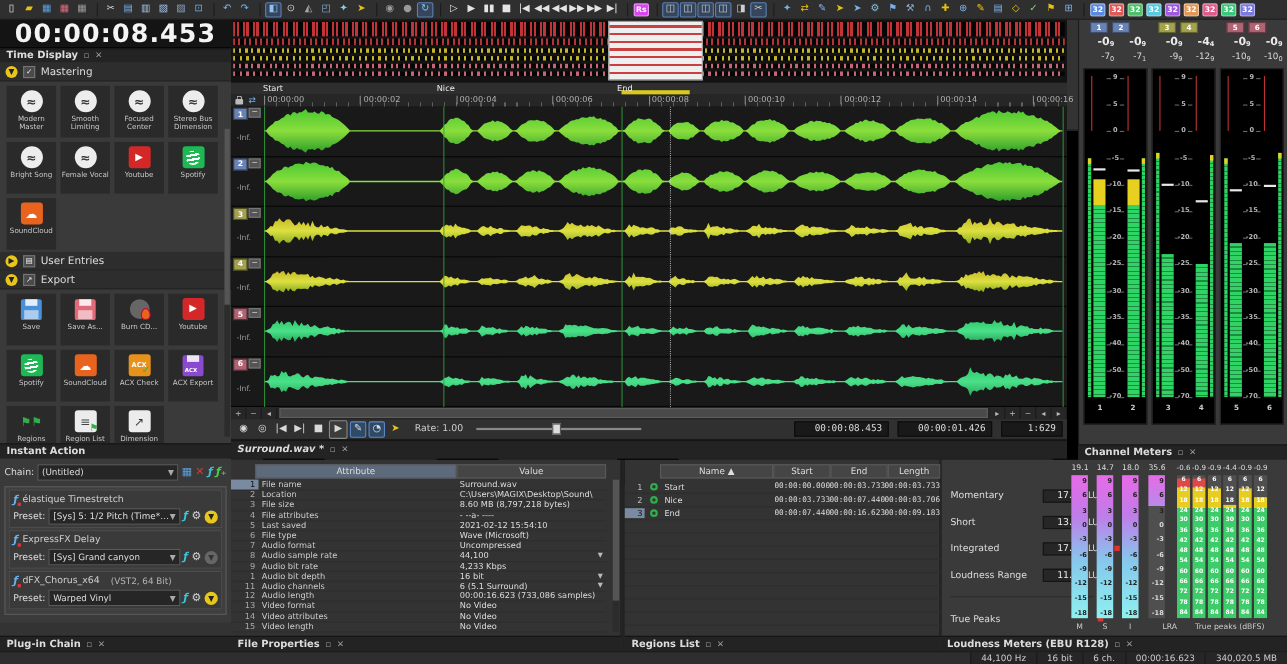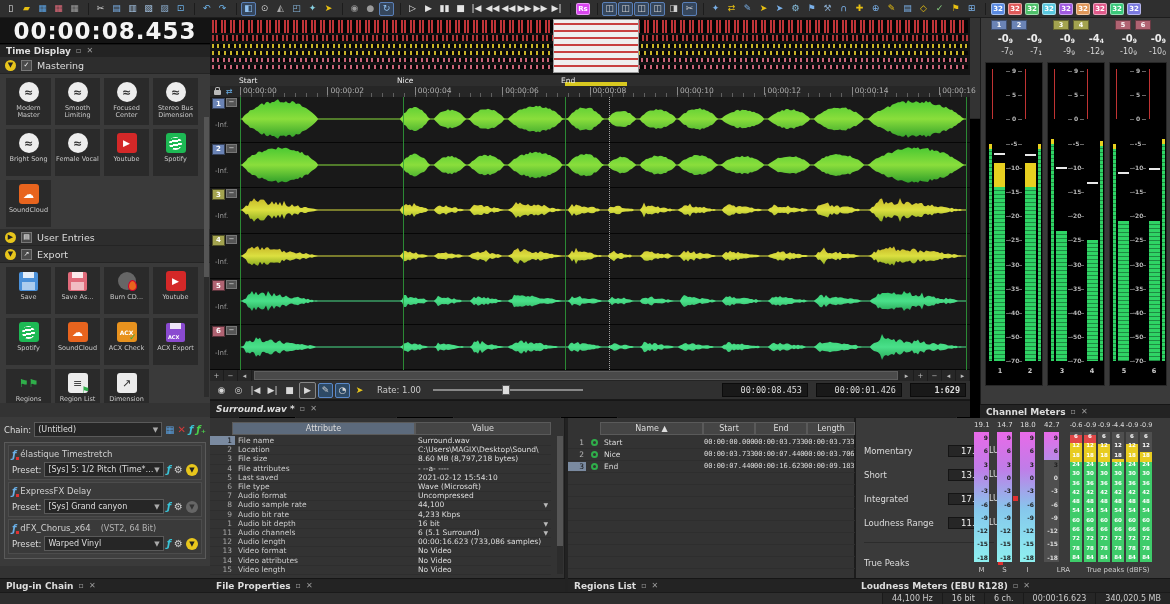--- a/index.html
+++ b/index.html
@@ -90,21 +90,21 @@
   #transport{position:absolute;left:0;top:363px;width:760px;height:19px;background:#303030;display:flex;align-items:center;padding:0 4px;gap:2px;box-sizing:border-box;border-bottom:1px solid #191919;}
   .wicon{min-width:15px;height:15px;display:flex;align-items:center;justify-content:center;font-size:9px;color:#d8d8d8;border-radius:2px;white-space:nowrap;}
   .wicon.boxed{border:1px solid #888;background:#3c3c3c;}
   .wicon.hl{background:#2e4a66;border:1px solid #5a88c8;box-sizing:border-box;}
   .wicon.yel{color:#e8c61c;}
   #ratelbl{font-size:8.5px;color:#ccc;margin-left:8px;white-space:nowrap;}
   #slider{width:150px;height:2px;background:#888;position:relative;margin:0 10px;}
   #sthumb{position:absolute;left:46%;top:-4px;width:8px;height:10px;background:#ddd;border:1px solid #555;box-sizing:border-box;}
   #tboxes{margin-left:auto;display:flex;gap:8px;}
   .tbox{background:#191919;border:1px solid #0c0c0c;color:#ddd;font-size:8.5px;font-family:"DejaVu Sans Mono","Liberation Mono",monospace;padding:1px 5px;min-width:74px;text-align:right;}
-  .tbox.small{min-width:44px;font-weight:bold;}
+  .tbox.small{min-width:44px;}
   
   #fileprops{left:210px;top:418px;width:355px;height:160px;background:#333;border-right:1px solid #1c1c1c;box-sizing:border-box;}
   .fph{position:absolute;top:4px;height:13px;display:flex;align-items:center;justify-content:center;font-size:8px;color:#ddd;background:#454545;border:1px solid #5a5a5a;box-sizing:border-box;}
   .fph.sel{background:#5c6a7c;}
   .fprow{position:absolute;left:0;width:341px;height:9.2px;display:flex;border-bottom:1px solid #2e2e2e;align-items:center;}
   .fpnum{width:22px;text-align:right;font-size:7.5px;color:#aaa;padding-right:3px;flex:none;}
   .fpnum.sel{background:#7a8aa0;color:#111;}
   .fpattr{width:180px;font-size:7.5px;color:#ccc;padding-left:3px;flex:none;overflow:hidden;white-space:nowrap;}
   .fpval{flex:1;font-size:7.5px;color:#ddd;overflow:hidden;white-space:nowrap;display:flex;align-items:center;justify-content:space-between;padding-right:3px;}
   .fpdd{color:#bbb;font-size:6px;}
@@ -400,20 +400,23 @@
           <div class="tic">
             <div class="sqic" style="background: rgb(236, 236, 236); color: rgb(51, 51, 51);">↗</div>
           </div>
           <div class="tile-label">Dimension</div>
         </div>
       </div>
       <div class="vscroll">
         <div class="vthumb" style="top: 0px; height: 160px;"></div>
       </div>
     </div>
+  <div id="tb-instant" class="tabbar" style="left:0;top:403px;width:210px;height:14px;">
+      <div class="tab-label">Instant Action</div>
+    </div>
 
   <div id="chainp" class="abs">
       <div class="chainrow">
         <div class="chlabel">Chain:</div>
         <div class="selbox">
           <div class="v">(Untitled)</div>
           <div class="ar">▼</div>
         </div>
         <div class="cicon" style="color: rgb(90, 160, 224);">▦</div>
         <div class="cicon" style="color: rgb(212, 58, 58);">✕</div>
@@ -911,21 +914,21 @@
         <div class="lsc" style="top: 29.6px;">3</div>
         <div class="lsc" style="top: 42.9px;">0</div>
         <div class="lsc" style="top: 56.2px;">-3</div>
         <div class="lsc" style="top: 69.5px;">-6</div>
         <div class="lsc" style="top: 82.8px;">-9</div>
         <div class="lsc" style="top: 96.1px;">-12</div>
         <div class="lsc" style="top: 109.4px;">-15</div>
         <div class="lsc" style="top: 122.7px;">-18</div>
       </div>
       <div class="lbot" style="left: 164px;">I</div>
-      <div class="ltop" style="left: 188px;">42.7</div>
+      <div class="ltop" style="left: 188px;">35.6</div>
       <div class="lbar" style="left: 188px;">
         <div class="filltop"></div>
         <div class="lsc" style="top: 3px;">9</div>
         <div class="lsc" style="top: 16.3px;">6</div>
         <div class="lsc" style="top: 29.6px;">3</div>
         <div class="lsc ongray" style="top: 42.9px;">0</div>
         <div class="lsc ongray" style="top: 56.2px;">-3</div>
         <div class="lsc ongray" style="top: 69.5px;">-6</div>
         <div class="lsc ongray" style="top: 82.8px;">-9</div>
         <div class="lsc ongray" style="top: 96.1px;">-12</div>

